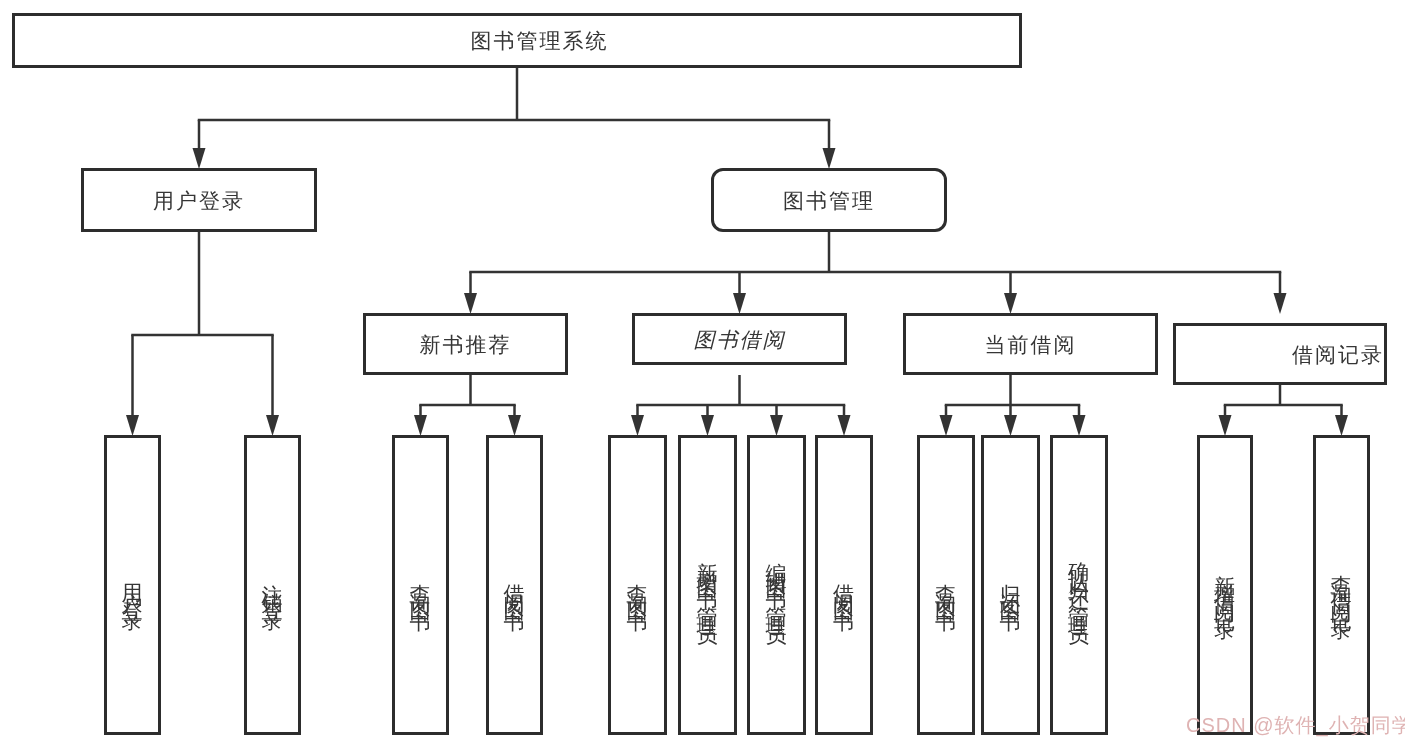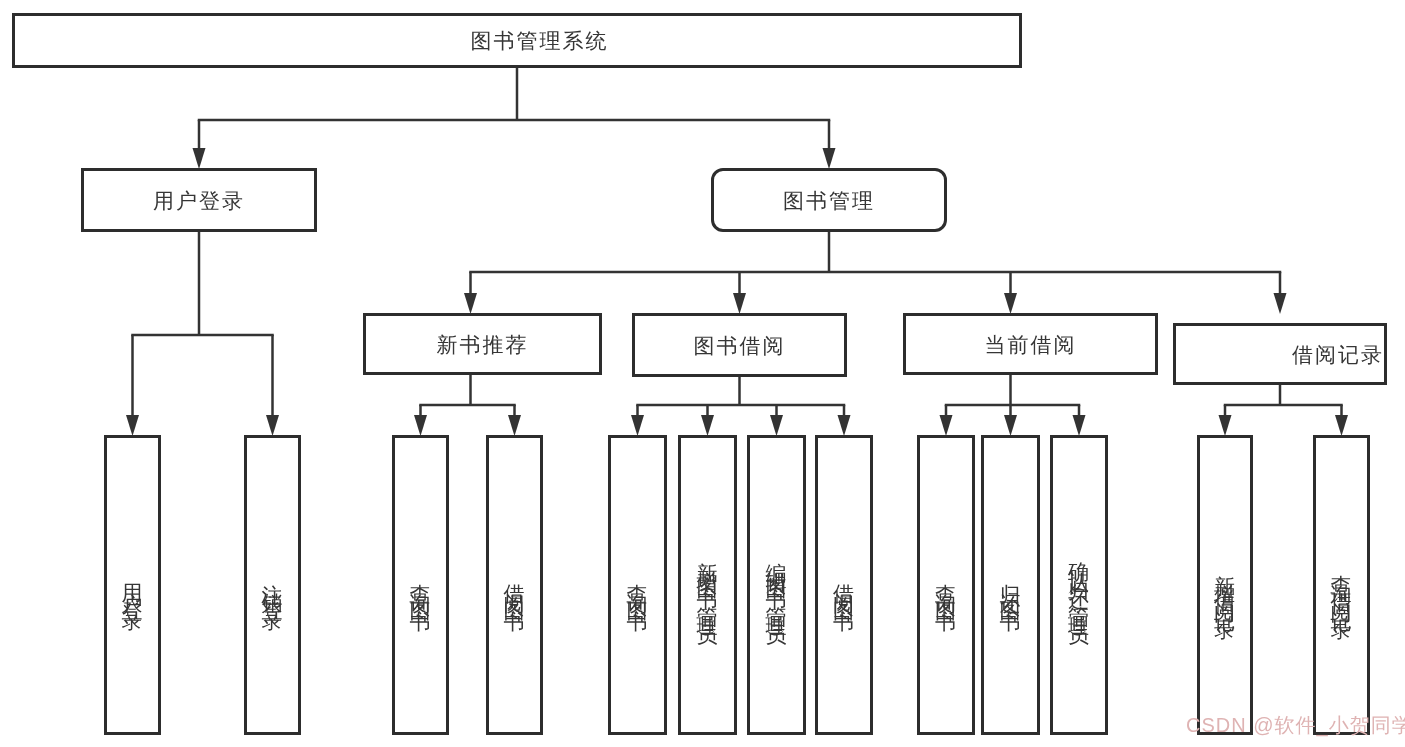--- a/index.html
+++ b/index.html
@@ -120,24 +120,24 @@
   <div id="nodes">
       <div class="node h" style="left: 12px; top: 13px; width: 1010px; height: 55px; border-color: rgb(45, 45, 45); background: rgb(255, 255, 255); color: rgb(54, 54, 54); padding-left: 45px;">
         <span class="label">图书管理系统</span>
       </div>
       <div class="node h" style="left: 81px; top: 168px; width: 236px; height: 64px; border-color: rgb(45, 45, 45); background: rgb(255, 255, 255); color: rgb(54, 54, 54);">
         <span class="label">用户登录</span>
       </div>
       <div class="node h" style="left: 711px; top: 168px; width: 236px; height: 64px; border-color: rgb(45, 45, 45); background: rgb(255, 255, 255); color: rgb(54, 54, 54); border-radius: 12px;">
         <span class="label">图书管理</span>
       </div>
-      <div class="node h" style="left: 363px; top: 313px; width: 239px; height: 62px; border-color: rgb(45, 45, 45); background: rgb(255, 255, 255); color: rgb(54, 54, 54);">
+      <div class="node h" style="left: 363px; top: 313px; width: 205px; height: 62px; border-color: rgb(45, 45, 45); background: rgb(255, 255, 255); color: rgb(54, 54, 54);">
         <span class="label">新书推荐</span>
       </div>
-      <div class="node h" style="left: 632px; top: 313px; width: 215px; height: 64px; border-color: rgb(45, 45, 45); background: rgb(255, 255, 255); color: rgb(54, 54, 54);">
+      <div class="node h" style="left: 632px; top: 313px; width: 215px; height: 52px; border-color: rgb(45, 45, 45); background: rgb(255, 255, 255); color: rgb(54, 54, 54); font-style: italic;">
         <span class="label">图书借阅</span>
       </div>
       <div class="node h" style="left: 903px; top: 313px; width: 255px; height: 62px; border-color: rgb(45, 45, 45); background: rgb(255, 255, 255); color: rgb(54, 54, 54);">
         <span class="label">当前借阅</span>
       </div>
       <div class="node h" style="left: 1173px; top: 323px; width: 214px; height: 62px; border-color: rgb(45, 45, 45); background: rgb(255, 255, 255); color: rgb(54, 54, 54); justify-content: flex-end;">
         <span class="label">借阅记录</span>
       </div>
       <div class="node v" style="left: 104px; top: 435px; width: 57px; height: 300px; border-color: rgb(45, 45, 45); background: rgb(255, 255, 255); color: rgb(54, 54, 54);">
         <span class="label">用户登录</span>

